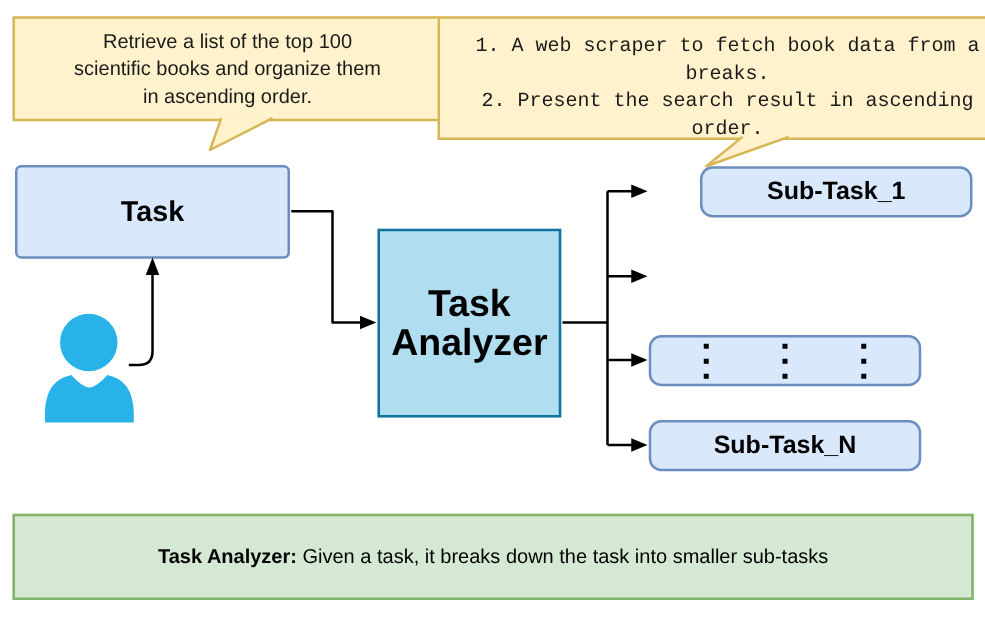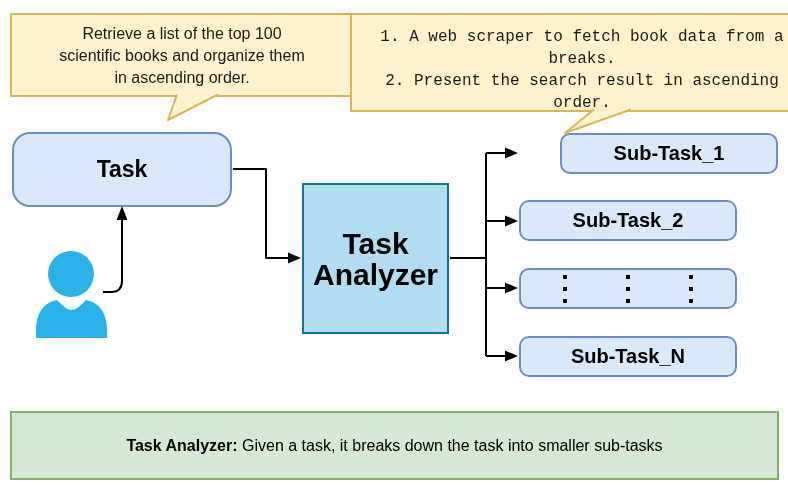--- a/index.html
+++ b/index.html
@@ -19,21 +19,21 @@
     position:absolute;background:var(--yellow_fill);border:2px solid var(--yellow_border);
     box-sizing:border-box;text-align:center;font-size:16px;line-height:22px;color:#1a1a1a;
   }
   .callout-left{left:10px;top:13px;width:344px;height:84px;padding-top:8px;}
   .callout-right{left:350px;top:13px;width:464px;height:99px;padding-top:11px;font-family:Liberation Mono, monospace;}
   .node{
     position:absolute;background:var(--blue_fill);border:2px solid var(--blue_border);
     box-sizing:border-box;display:flex;align-items:center;justify-content:center;
     font-weight:bold;color:#000;
   }
-  .node-task{left:12px;top:132px;width:220px;height:75px;border-radius:18px;font-size:23px;}
+  .node-task{left:12px;top:132px;width:220px;height:75px;border-radius:5px;font-size:23px;}
   .node-analyzer{
     left:302px;top:183px;width:147px;height:151px;background:var(--analyzer_fill);
     border:2px solid var(--analyzer_border);border-radius:0;font-size:30px;line-height:31px;
     text-align:center;padding:0 8px;
   }
   .subtask{left:519px;width:218px;height:41px;border-radius:10px;font-size:20px;}
   .subtask-1{top:133px;margin-left:41px;}
   .subtask-2{top:200px;}
   .subtask-dots{top:268px;justify-content:space-between;padding:0 42px;}
   .subtask-n{top:336px;}
@@ -72,23 +72,20 @@
   <div class="node node-task">
     <span>Task</span>
   </div>
 
   <div class="node node-analyzer">
     <span>Task Analyzer</span>
   </div>
 
   <div class="node subtask subtask-1">
     <span>Sub-Task_1</span>
-  </div>
-  <div class="node subtask subtask-2">
-    <span>Sub-Task_2</span>
   </div>
   <div class="node subtask subtask-dots">
     <span class="dots-col">
         <i></i>
         <i></i>
         <i></i>
       </span>
     <span class="dots-col">
         <i></i>
         <i></i>

